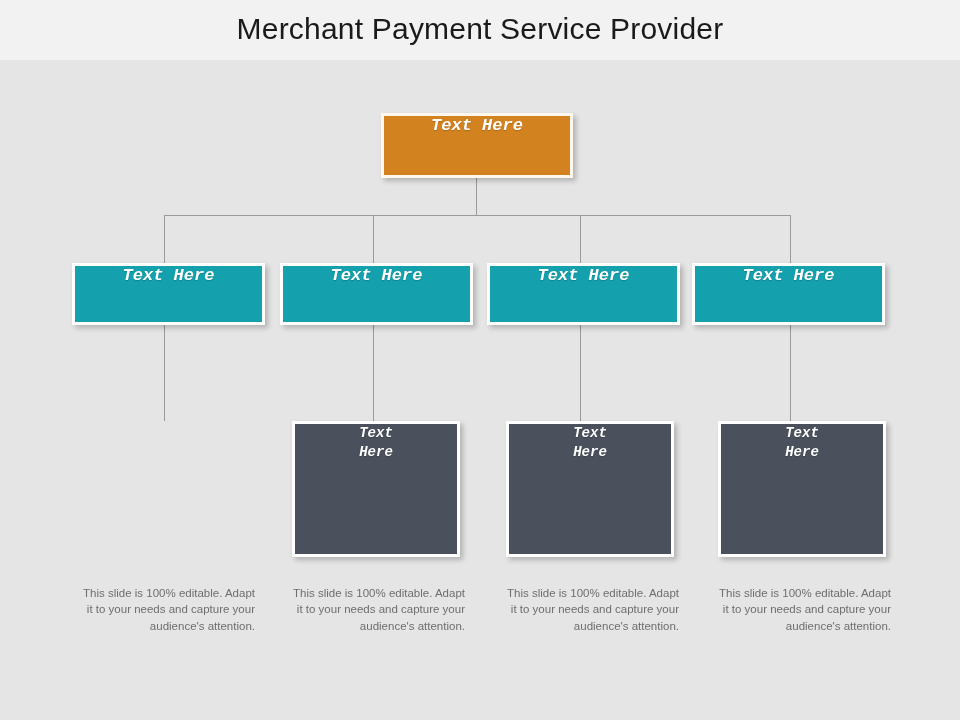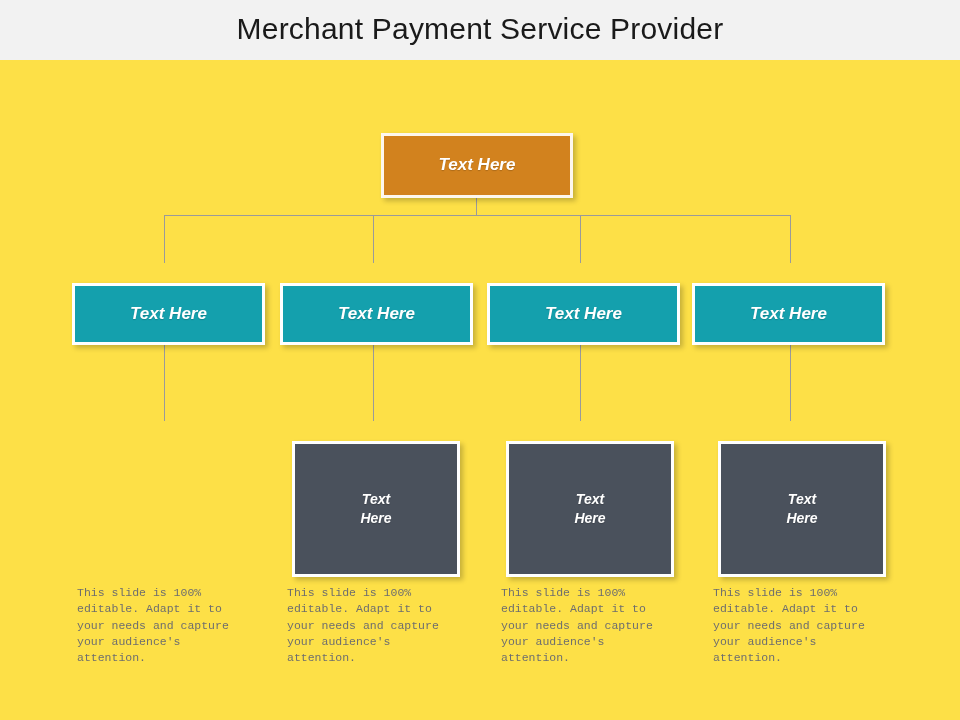--- a/index.html
+++ b/index.html
@@ -9,21 +9,21 @@
     height: 720px;
     background: #ffffff;
     font-family: "Liberation Sans", sans-serif;
     overflow: hidden;
   }
 
   #slide {
     position: relative;
     width: 960px;
     height: 720px;
-    background: #fde047;
+    background: #e5e5e5;
   }
 
   
   .header-band {
     position: absolute;
     left: 0; top: 0;
     width: 960px; height: 60px;
     background: #f2f2f2;
   }
   .header-title {
@@ -47,30 +47,29 @@
   }
   .conn.v { width: 1px; }
   .conn.h { height: 1px; }
 
   
   .node {
     position: absolute;
     border: 3px solid #fdf7ee;
     box-shadow: 3px 3px 5px rgba(0,0,0,0.22);
     display: flex;
-    align-items: center;
+    align-items: flex-start;
     justify-content: center;
     color: #ffffff;
     font-style: italic;
     font-weight: bold;
-    font-family: Liberation Sans, sans-serif;
+    font-family: Liberation Mono, monospace;
     text-align: center;
     line-height: 1.22;
     text-shadow: 0 1px 1px rgba(0,0,0,0.18);
-    margin-top: 20px;
   }
 
   .node.orange {
     background: #d2821e;
     font-size: 17px;
   }
 
   .node.teal {
     background: #14a0ad;
     font-size: 17px;
@@ -82,23 +81,23 @@
     font-size: 14px;
     border-color: #ffffff;
     line-height: 1.35;
   }
 
   
   .caption {
     position: absolute;
     font-size: 11.5px;
     color: #6e6e6e;
-    text-align: left;
+    text-align: right;
     line-height: 1.42;
-    font-family: Liberation Mono, monospace;
+    font-family: Liberation Sans, sans-serif;
     font-style: normal;
     font-weight: normal;
   }
 </style>
 </head>
 <body>
 
 <div id="slide">
 
   <div class="header-band"></div>

